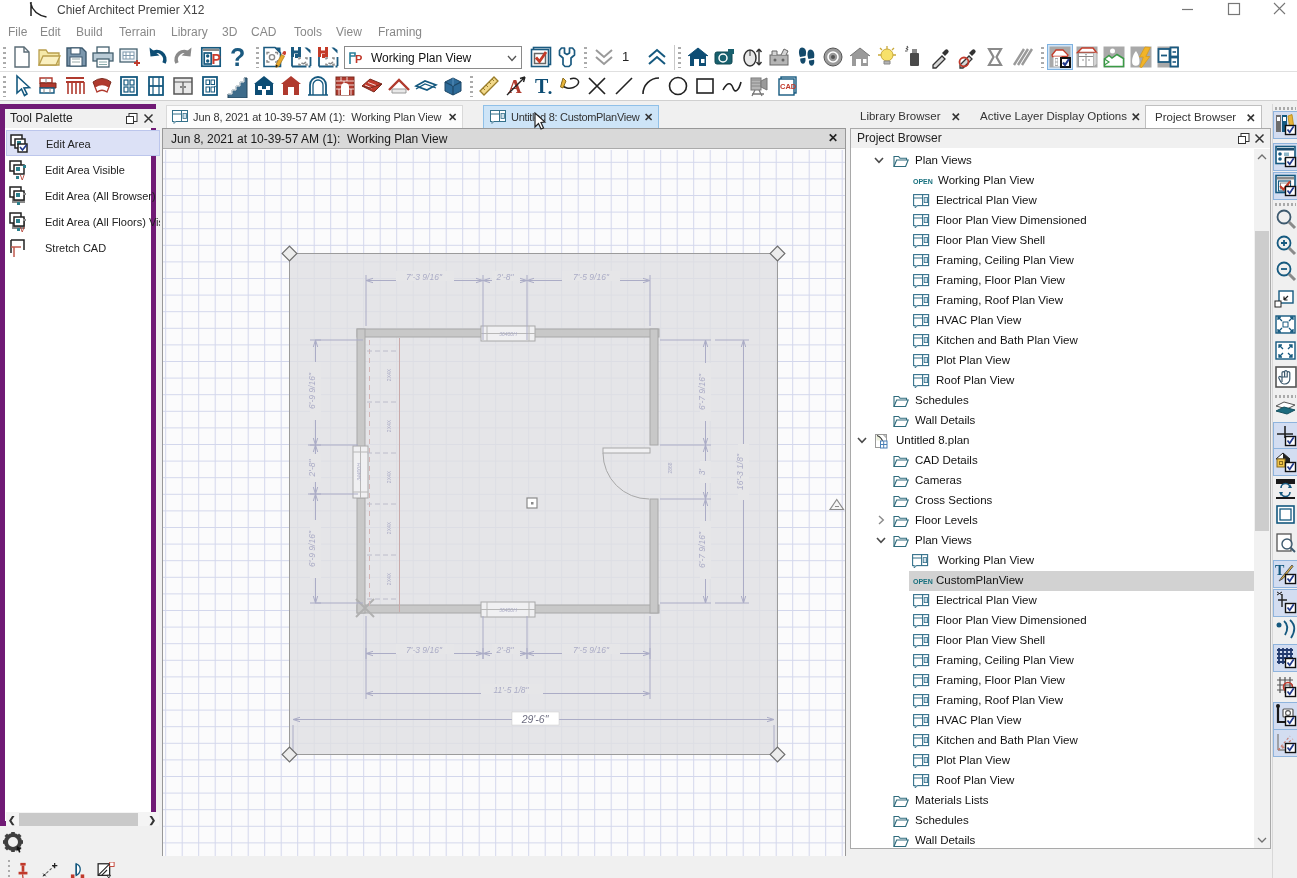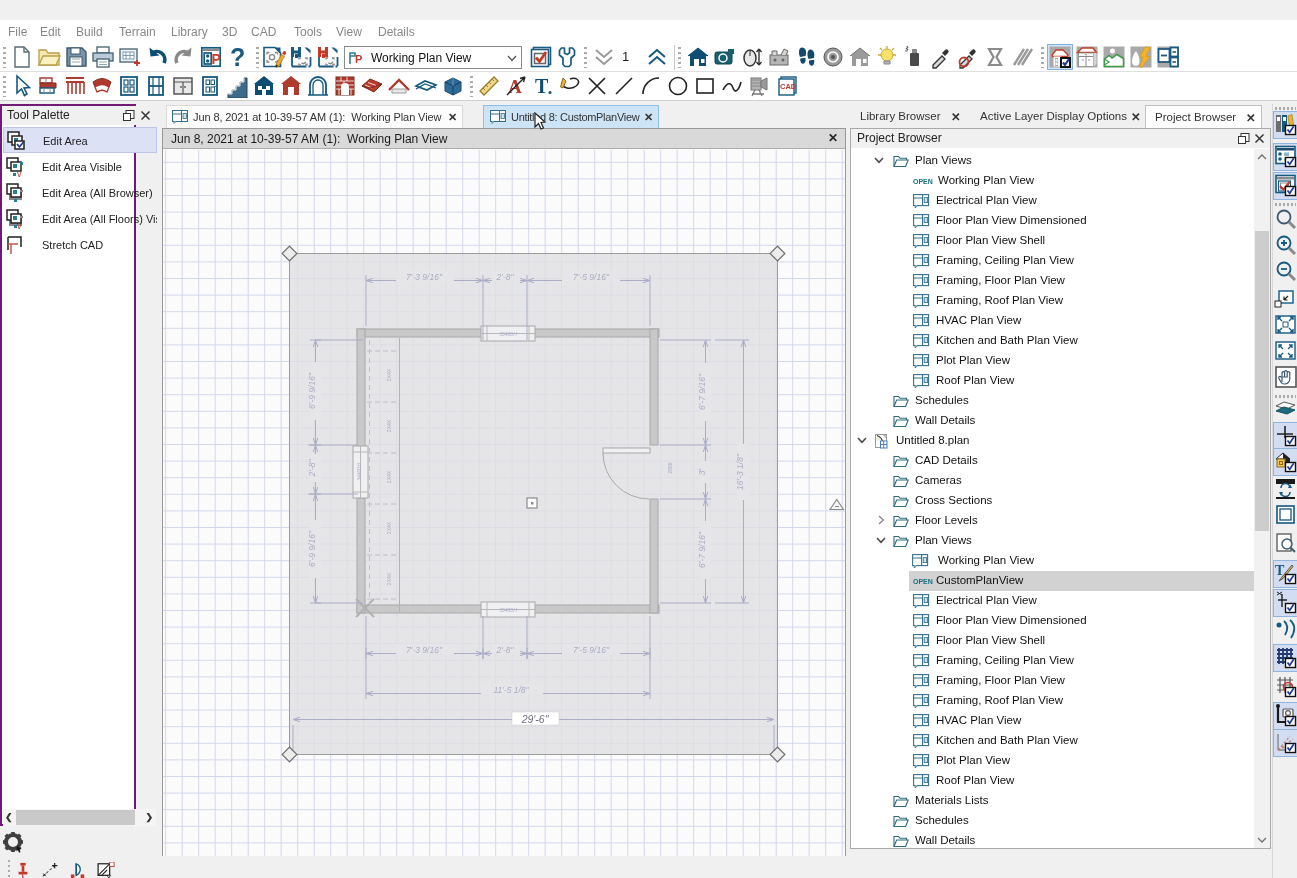--- a/index.html
+++ b/index.html
@@ -10,21 +10,21 @@
   #titlebar { left:0; top:0; width:1297px; height:20px; background:#ffffff; }
   #titlebar .title { position:absolute; left:57px; top:3px; font-size:12px; color:#444; }
   #menubar { left:0; top:20px; width:1297px; height:23px; background:#ffffff; }
   .menuitem { position:absolute; top:5px; font-size:12px; color:#888; }
   #tb1 { left:0; top:43px; width:1297px; height:29px; background:#ffffff; border-bottom:1px solid #e0e0e0; }
   #tb2 { left:0; top:72px; width:1297px; height:29px; background:#ffffff; border-bottom:1px solid #d0d0d0; }
   .handle { position:absolute; top:4px; width:3px; height:21px;
     background-image:repeating-linear-gradient(to bottom,#ababab 0 2px, transparent 2px 5px); }
   .vsep { position:absolute; top:2px; width:1px; height:25px; background:#c9c9c9; }
   .ico { position:absolute; width:24px; height:24px; }
-  #palette { left:0; top:104px; width:136px; height:722px; background:#ffffff; border:2px solid #701a75; }
+  #palette { left:0; top:104px; width:156px; height:722px; background:#ffffff; border:5px solid #701a75; }
   #palette .phead { position:absolute; left:0; top:0; width:154px; height:19px; background:#f0f0f0; }
   #palette .phead .t { position:absolute; left:5px; top:2px; font-size:12px; color:#222; }
   .prow { position:absolute; left:1px; width:154px; height:26px; font-size:11px; color:#222; white-space:nowrap; overflow:hidden; }
   .prow .lbl { position:absolute; left:39px; top:7px; }
   .prow.sel { background:#dce1f6; border:1px solid #bcc6ec; }
   #midtabs { left:162px; top:104px; width:684px; height:24px; }
   .mtab { position:absolute; top:1px; height:23px; font-size:11px; color:#333; letter-spacing:-0.1px; }
   #viewwin { left:162px; top:128px; width:684px; height:728px; border:1px solid #989898; background:#fbfbfc; }
   #vtitle { position:absolute; left:0; top:0; width:682px; height:20px; background:#d9d9d9; border-bottom:1px solid #ababab; }
   #vtitle .t { position:absolute; left:8px; top:3px; font-size:12px; color:#1a1a1a; }
@@ -46,31 +46,42 @@
   .rsep { position:absolute; left:2px; width:21px; height:3px;
      background-image:repeating-linear-gradient(to right,#aaaaaa 0 2px, transparent 2px 4px); }
   #pscroll { position:absolute; left:1px; top:703px; width:153px; height:17px; background:#f4f4f4; }
   #pscroll .thumb { position:absolute; left:13px; top:1px; width:119px; height:15px; background:#c9c9c9; }
   .arrowtxt { position:absolute; font-size:9px; color:#333; font-weight:bold; }
 </style>
 </head>
 <body>
 <div id="root">
 
+<div id="titlebar" class="abs">
+  <svg class="abs" style="left:27px; top:1px;" width="20" height="17" viewBox="0 0 20 17">
+    <path d="M4 1 L4 15 M3.4 1.6 C 5.5 10.5, 12 14.5, 19.5 16" stroke="#222" stroke-width="1.5" fill="none"></path>
+  </svg>
+  <div class="title">Chief Architect Premier X12</div>
+  <svg class="abs" style="left:1178px;top:1px;" width="119" height="17" viewBox="0 0 119 17">
+    <path d="M4 8.5 L15 8.5" stroke="#777" stroke-width="1.2"></path>
+    <rect x="50.5" y="2.5" width="11" height="11" fill="none" stroke="#777" stroke-width="1.2"></rect>
+    <path d="M96 2 L107 13 M107 2 L96 13" stroke="#777" stroke-width="1.1"></path>
+  </svg>
+</div>
 <div id="menubar" class="abs">
   <div class="menuitem" style="left:8px;">File</div>
   <div class="menuitem" style="left:40px;">Edit</div>
   <div class="menuitem" style="left:76px;">Build</div>
   <div class="menuitem" style="left:119px;">Terrain</div>
   <div class="menuitem" style="left:171px;">Library</div>
   <div class="menuitem" style="left:222px;">3D</div>
   <div class="menuitem" style="left:251px;">CAD</div>
   <div class="menuitem" style="left:294px;">Tools</div>
   <div class="menuitem" style="left:336px;">View</div>
-  <div class="menuitem" style="left:378px;">Details</div>
+  <div class="menuitem" style="left:378px;">Framing</div>
   <div class="menuitem" style="left:437px;margin-top:25px;">Help</div>
 </div>
 
 <div id="tb1" class="abs">
 <div class="handle" style="left:3px;"></div>
 <svg class="ico" style="left:10px;top:2px;" width="24" height="24" viewBox="0 0 24 24">
         <path d="M5 2 h9 l5 5 v15 h-14 z" fill="#fff" stroke="#5a6b75" stroke-width="1.4"></path>
         <path d="M14 2 v5 h5" fill="none" stroke="#5a6b75" stroke-width="1.4"></path>
       </svg>
 <svg class="ico" style="left:37px;top:2px;" width="24" height="24" viewBox="0 0 24 24">

